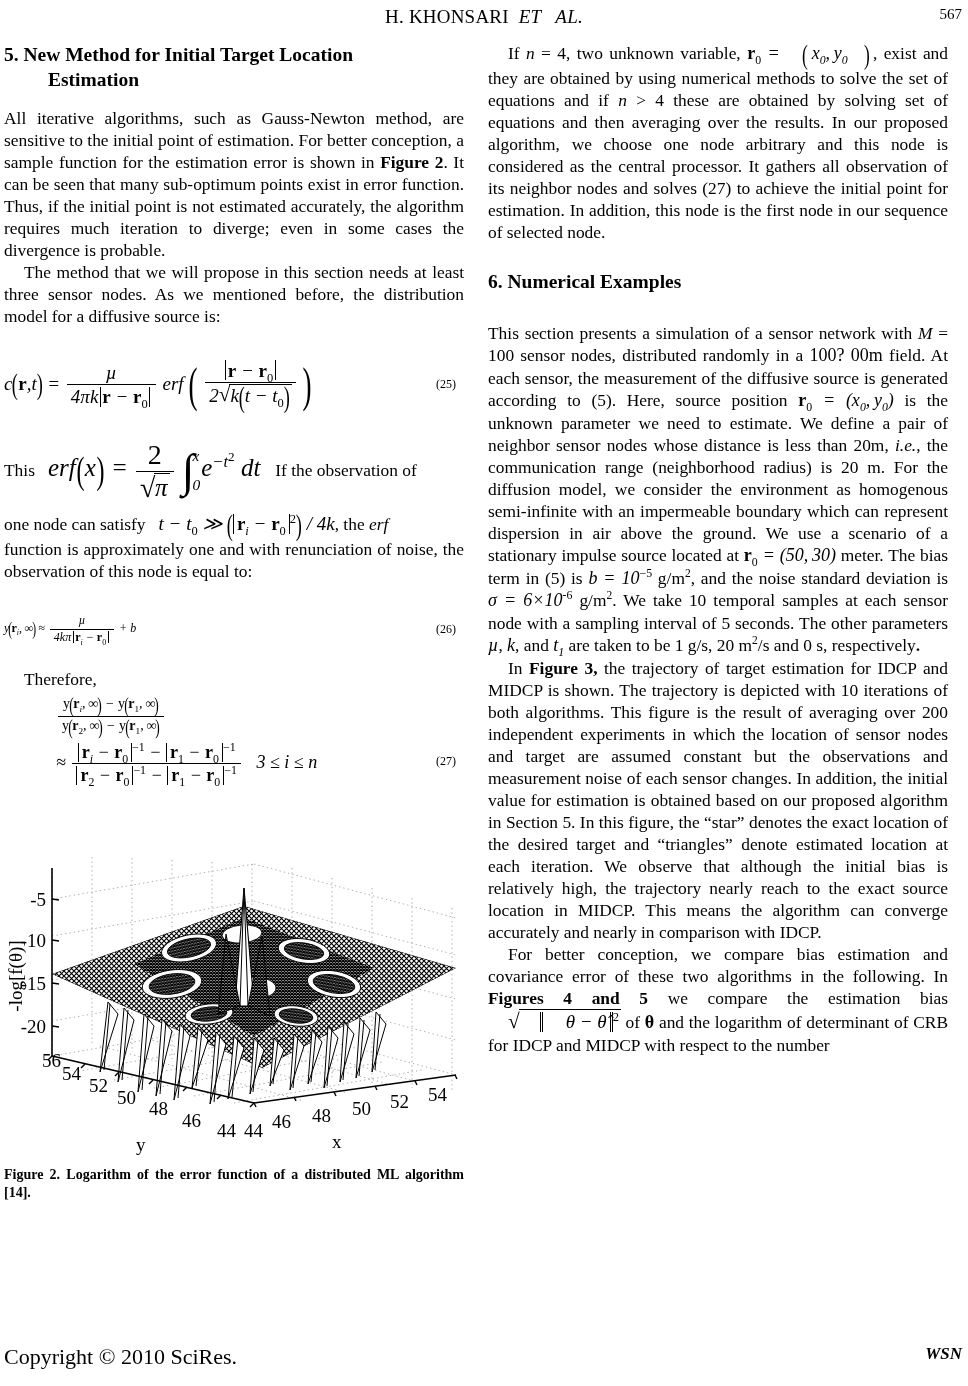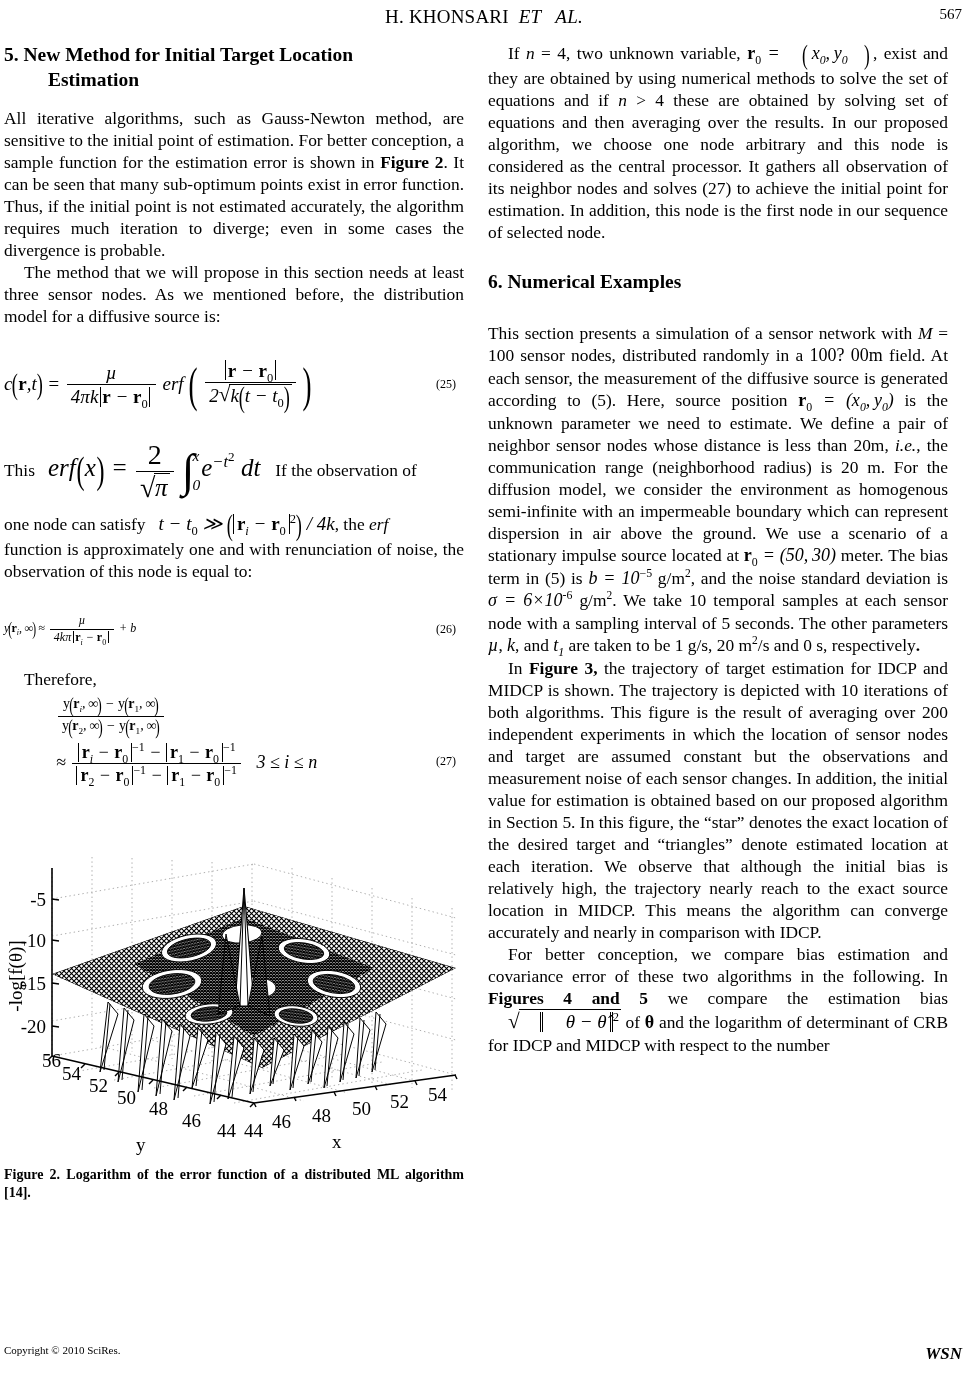--- a/index.html
+++ b/index.html
@@ -231,21 +231,21 @@
     position: absolute;
     left: 4px;
     bottom: 18px;
     width: 958px;
     height: 24px;
   }
   .footer-left {
     position: absolute;
     left: 0;
     top: 0;
-    font-size: 11px;
+    font-size: 22px;
     text-align: right;
   }
   .footer-right {
     position: absolute;
     right: 0;
     top: 0;
     font-size: 17px;
     font-weight: bold;
     font-style: italic;
   }

